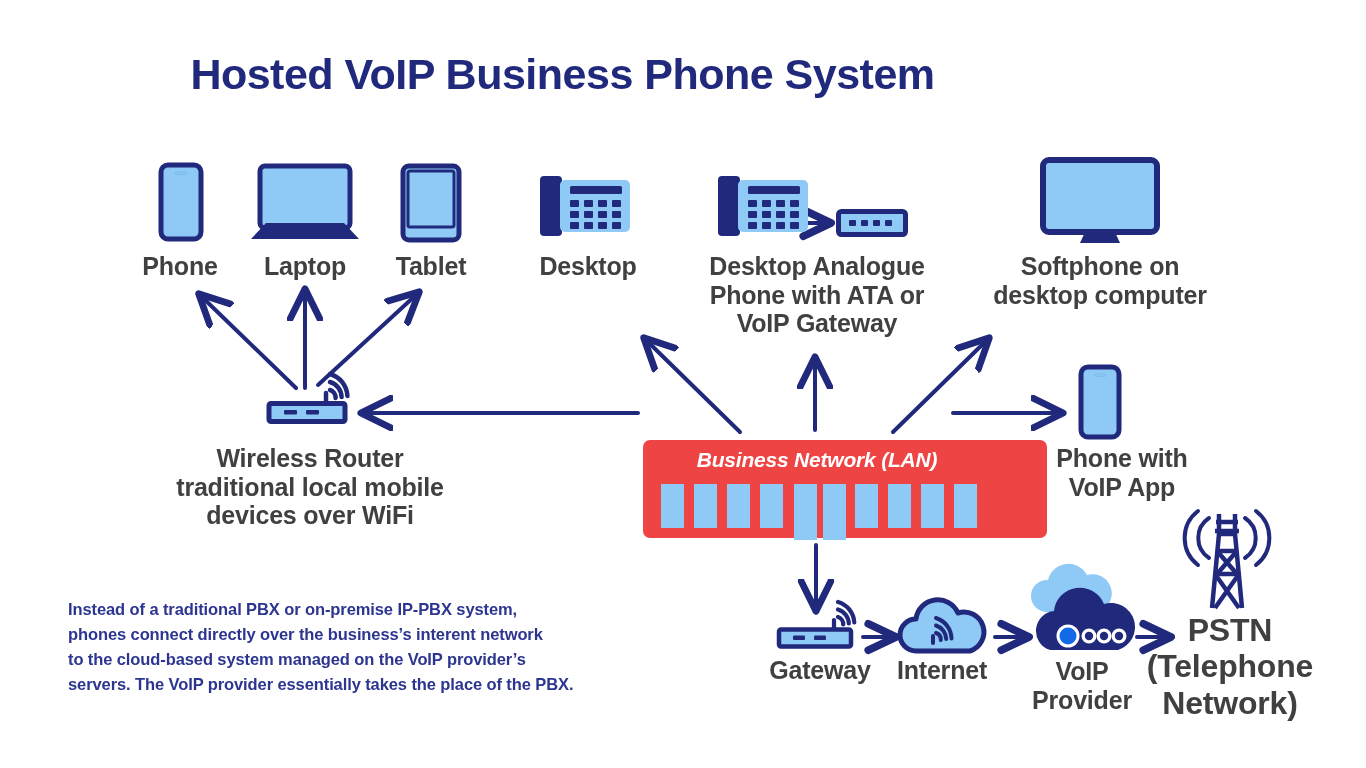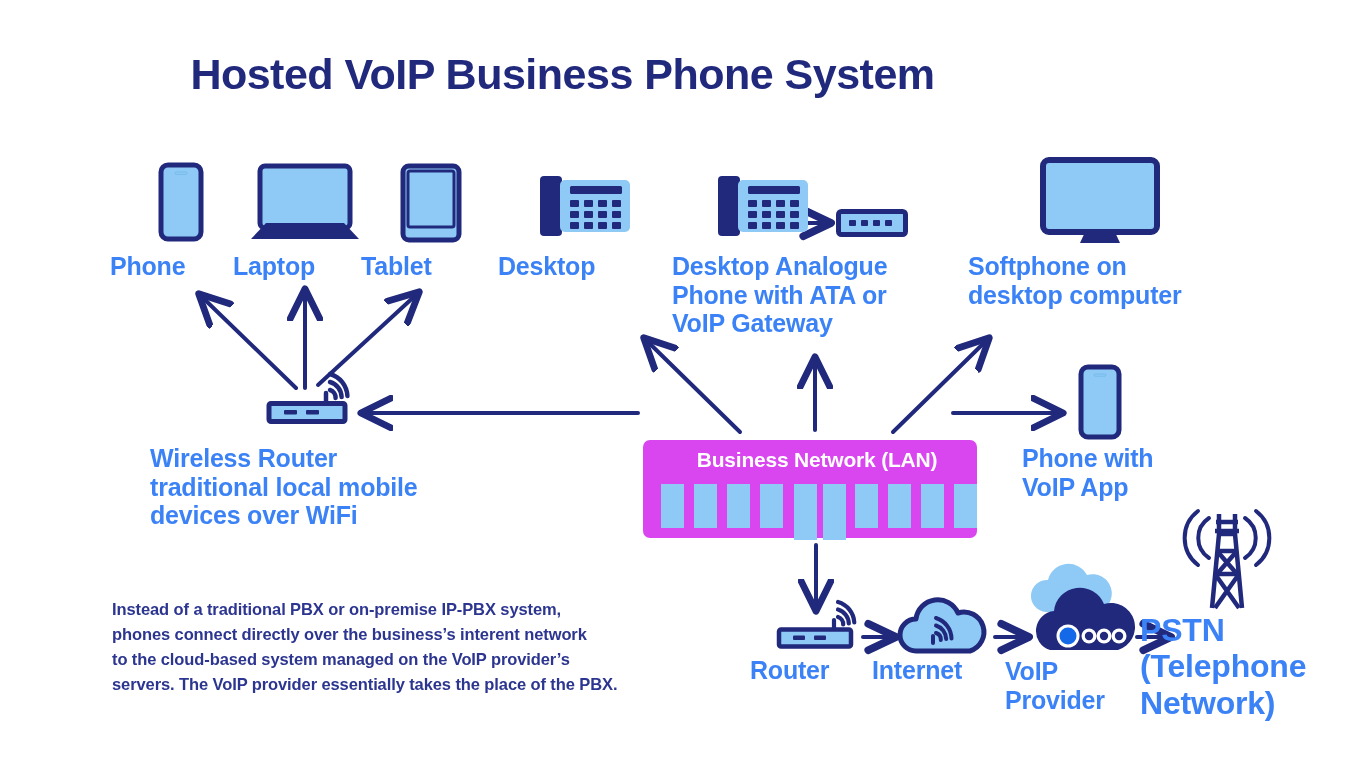--- a/index.html
+++ b/index.html
@@ -4,37 +4,37 @@
 <style>
   html,body{margin:0;padding:0;}
   body{
     width:1366px;height:768px;background:#ffffff;
     font-family:"Liberation Sans", sans-serif;
     overflow:hidden;position:relative;
   }
   #stage{position:absolute;left:0;top:0;width:1366px;height:768px;}
   .abs{position:absolute;}
   .lbl{
-    position:absolute;color:#3b82f6;font-weight:bold;
+    position:absolute;color:#404040;font-weight:bold;text-align:center;
     line-height:1.14;letter-spacing:-0.2px;
   }
   #title{
     position:absolute;left:0;top:50px;width:1125px;text-align:center;
     font-size:43px;font-weight:bold;color:#21297c;letter-spacing:-0.5px;
   }
   #caption{
     position:absolute;left:68px;top:597px;width:610px;
     color:#2c3590;font-size:16.5px;font-weight:bold;line-height:1.52;
     letter-spacing:-0.1px;text-align:left;
   }
-  #caption div{white-space:nowrap;margin-left:44px;}
+  #caption div{white-space:nowrap;}
   
   #lanbox{
-    position:absolute;left:643px;top:440px;width:334px;height:98px;
-    background:#d946ef;border-radius:7px;overflow:visible;
+    position:absolute;left:643px;top:440px;width:404px;height:98px;
+    background:#ef4444;border-radius:7px;overflow:visible;font-style:italic;
   }
   #lanlabel{
     position:absolute;left:0;top:8px;width:348px;text-align:center;
     color:#ffffff;font-size:21px;font-weight:bold;letter-spacing:-0.2px;
   }
   .lanport{position:absolute;background:#8ecaf5;width:23px;height:44px;top:44px;}
   .lanport.tall{height:56px;}
   svg{display:block;}
 </style>
 </head>
@@ -213,21 +213,21 @@
       <path d="M66,27 a7.5,7.5 0 0 1 5.2,7.5"></path>
       <path d="M66,19.5 a15,15 0 0 1 10.8,14"></path>
       <path d="M66,12 a22.5,22.5 0 0 1 16.3,20.5"></path>
     </g>
     <rect x="7" y="39.5" width="72" height="17" rx="2" fill="#8ecaf5" stroke="#21297c" stroke-width="4.5"></rect>
     <g fill="#21297c">
       <rect x="21" y="45.5" width="12" height="4.4" rx="1"></rect>
       <rect x="42" y="45.5" width="12" height="4.4" rx="1"></rect>
     </g>
   </svg>
-  <div class="lbl" style="left:750px;top:656px;width:140px;font-size:25px;">Router</div>
+  <div class="lbl" style="left:750px;top:656px;width:140px;font-size:25px;">Gateway</div>
 
   <svg class="abs" style="left:890px;top:596px;" width="104" height="58" viewBox="0 0 104 58">
     <path d="M26,55 A16,16 0 0 1 26,23 A22,22 0 0 1 68,17 A15,15 0 0 1 80,55 Z" fill="#8ecaf5" stroke="#21297c" stroke-width="5" stroke-linejoin="round"></path>
     <g fill="none" stroke="#21297c" stroke-width="4" stroke-linecap="round">
       <path d="M43,47 L43,40"></path>
       <path d="M46,37 a7,7 0 0 1 4.8,7"></path>
       <path d="M46,29.5 a14.5,14.5 0 0 1 10.2,13.5"></path>
       <path d="M46,22 a22,22 0 0 1 15.5,20.5"></path>
     </g>
   </svg>

